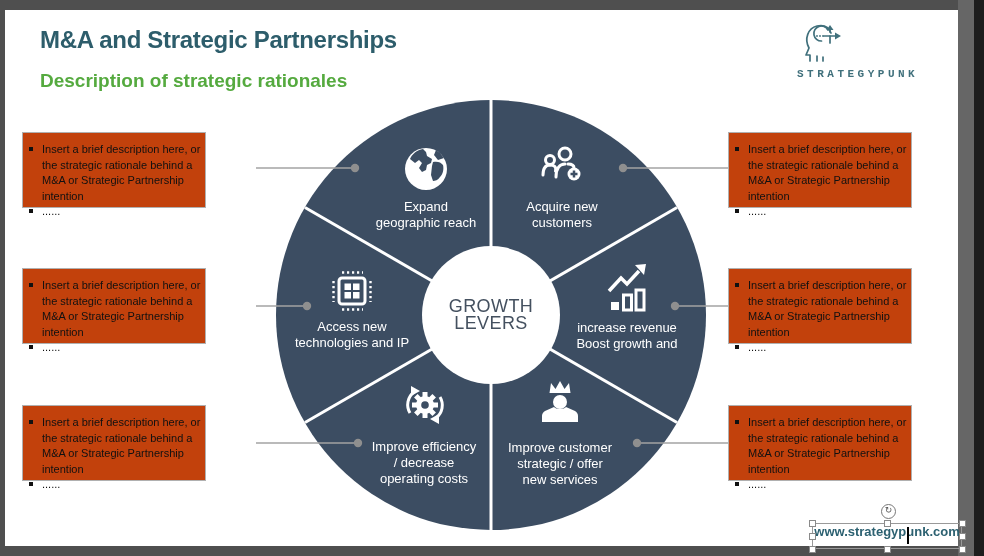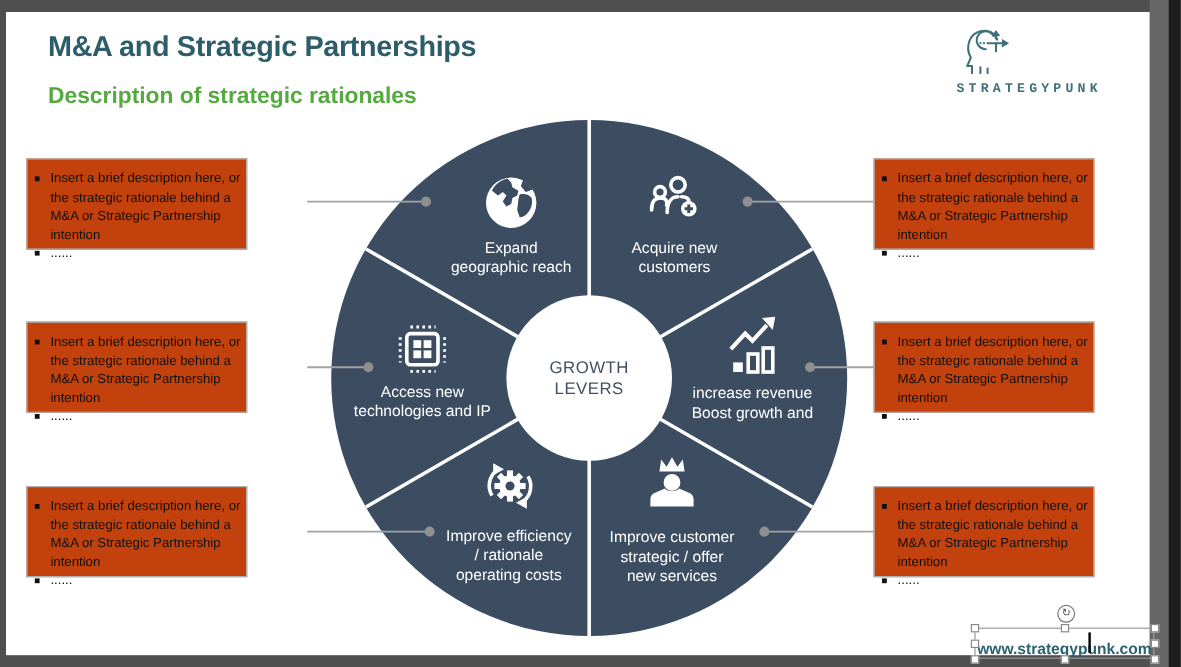--- a/index.html
+++ b/index.html
@@ -28,41 +28,41 @@
     font-size:11px;font-weight:bold;letter-spacing:3.5px;color:#40707c;white-space:nowrap;
   }
   .diagram-svg{position:absolute;left:0;top:0;width:953px;height:536px;}
   .seg-icon{position:absolute;}
   .seg-label{
     position:absolute;text-align:center;color:#ffffff;
     font-size:13px;line-height:16px;
   }
   .center-label{
     position:absolute;left:436px;top:288px;width:100px;text-align:center;
-    font-size:14px;line-height:17px;color:#44505f;letter-spacing:0.4px;
+    font-size:18px;line-height:17px;color:#44505f;letter-spacing:0.4px;
   }
   .desc-box{
     position:absolute;width:184px;height:76px;box-sizing:border-box;
     background:#c2410c;border:1px solid #b0b0b0;
     padding:9px 4px 4px 6px;
   }
   .desc-box .li{display:flex;font-size:11px;line-height:15.5px;color:#111;}
   .desc-box .bullet{
     width:13px;flex:0 0 13px;display:flex;justify-content:flex-start;align-items:flex-start;padding-top:5px;
   }
   .desc-box .bullet i{display:block;width:4px;height:4px;background:#111;}
   .box-left{left:17px;}
   .box-right{left:723px;}
   .row-top{top:122px;}
   .row-mid{top:258px;}
   .row-bot{top:395px;}
   .footer-box{
     position:absolute;left:807px;top:513px;width:150px;height:26px;
     border:1px solid #999;box-sizing:border-box;
-    display:flex;align-items:flex-end;justify-content:center;
+    display:flex;align-items:flex-start;justify-content:center;
   }
   .footer-url{font-size:13px;font-weight:bold;color:#2c6171;white-space:nowrap;}
   .handle{
     position:absolute;width:7px;height:7px;background:#fff;border:1px solid #8a8a8a;box-sizing:border-box;
   }
   .rotate-handle{
     position:absolute;left:876px;top:494px;width:13px;height:13px;border:1px solid #777;
     border-radius:50%;background:#fff;color:#555;font-size:9px;line-height:11px;text-align:center;
   }
   .text-cursor{position:absolute;left:902px;top:517px;width:2px;height:17px;background:#000;}
@@ -200,21 +200,21 @@
     <circle cx="27" cy="26" r="3.8" fill="#3c4d62"></circle>
     <g fill="none" stroke="#fff" stroke-width="3">
       <path d="M12 34A16 16 0 0 1 16 13"></path>
       <path d="M42 18A16 16 0 0 1 38 39"></path>
     </g>
     <polygon points="13,7 22,12 13,17" fill="#fff"></polygon>
     <polygon points="41,45 32,40 41,35" fill="#fff"></polygon>
   </svg>
   <div class="seg-label" style="left:354px;top:429px;width:130px">
     <div>Improve efficiency</div>
-    <div>/ rationale</div>
+    <div>/ decrease</div>
     <div>operating costs</div>
   </div>
 
   <svg class="seg-icon" style="left:320px;top:254px" width="54" height="54" viewBox="0 0 54 54">
     <rect x="14" y="14" width="26" height="26" rx="3" fill="none" stroke="#fff" stroke-width="3"></rect>
     <rect x="19.5" y="19.5" width="6.5" height="6.5" fill="#fff"></rect>
     <rect x="28" y="19.5" width="6.5" height="6.5" fill="#fff"></rect>
     <rect x="19.5" y="28" width="6.5" height="6.5" fill="#fff"></rect>
     <rect x="28" y="28" width="6.5" height="6.5" fill="#fff"></rect>
     <g stroke="#fff" stroke-width="2.4" stroke-dasharray="2.2 2.8">

